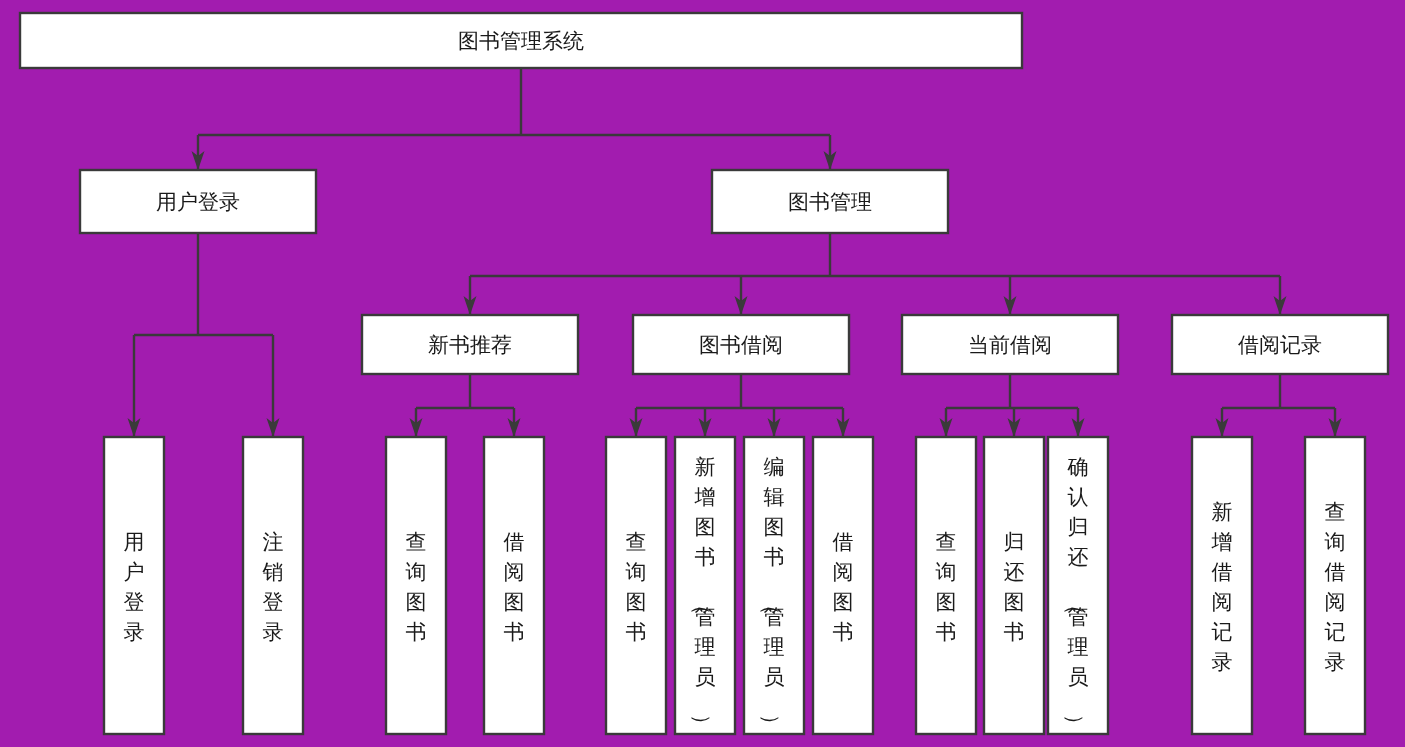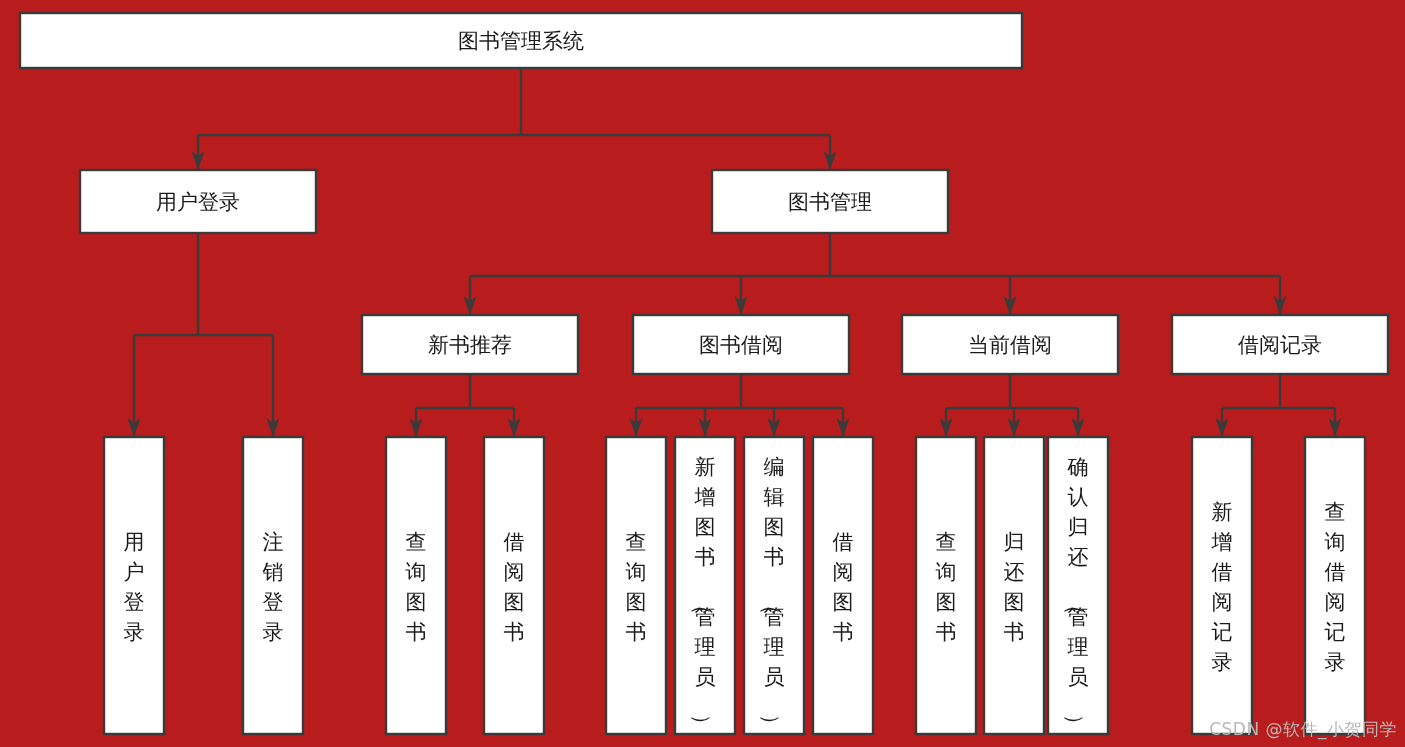--- a/index.html
+++ b/index.html
@@ -11,21 +11,21 @@
   body {
     width: 1405px;
     height: 747px;
     overflow: hidden;
     font-family: "DejaVu Sans", "Liberation Sans", sans-serif;
   }
   #diagram-root {
     position: relative;
     width: 1405px;
     height: 747px;
-    background: #b91c1c;
+    background: #a21caf;
   }
   svg#flow-svg {
     position: absolute;
     left: 0;
     top: 0;
     width: 1405px;
     height: 747px;
     display: block;
   }
   .node-box {
@@ -218,14 +218,13 @@
         <g>
           <rect class="node-box" x="1192" y="437" width="60" height="297"></rect>
           <text class="node-label-v" x="1222" y="518.9"><tspan x="1222" dy="0">新</tspan><tspan x="1222" dy="30">增</tspan><tspan x="1222" dy="30">借</tspan><tspan x="1222" dy="30">阅</tspan><tspan x="1222" dy="30">记</tspan><tspan x="1222" dy="30">录</tspan></text>
         </g>
         <g>
           <rect class="node-box" x="1305" y="437" width="60" height="297"></rect>
           <text class="node-label-v" x="1335" y="518.9"><tspan x="1335" dy="0">查</tspan><tspan x="1335" dy="30">询</tspan><tspan x="1335" dy="30">借</tspan><tspan x="1335" dy="30">阅</tspan><tspan x="1335" dy="30">记</tspan><tspan x="1335" dy="30">录</tspan></text>
         </g>
       </g>
   </svg>
-  <div class="watermark-text">CSDN @软件_小贺同学</div>
 </div>
 
 </body></html>

